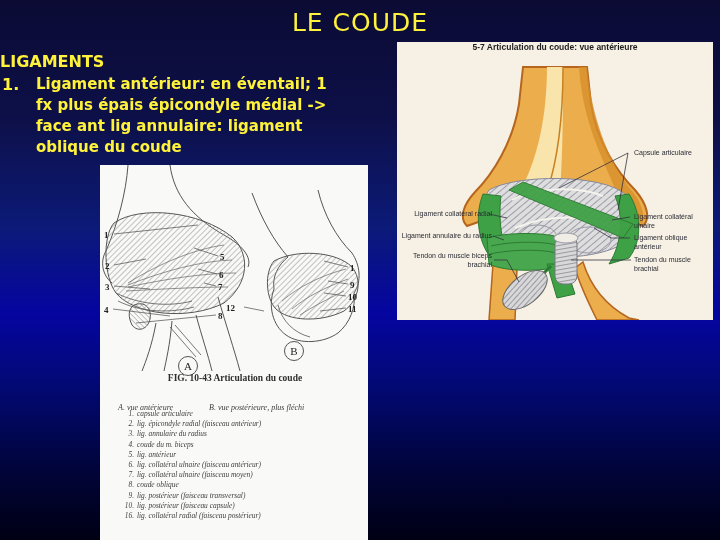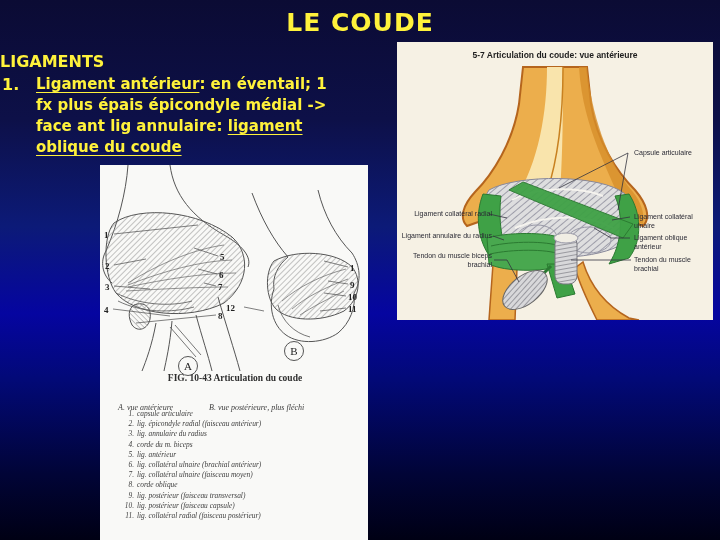--- a/index.html
+++ b/index.html
@@ -4,49 +4,49 @@
 <style>
   html,body{margin:0;padding:0;background:#222;}
   .slide{
     position:relative;width:720px;height:540px;overflow:hidden;
     background:linear-gradient(180deg,#0b0b34 0%,#0d1048 22%,#0c1a78 42%,#0505a0 58%,#020978 70%,#010436 88%,#000014 100%);
     font-family:"DejaVu Sans",sans-serif;
   }
   
   .slide-title{
     position:absolute;top:8px;left:0;width:720px;text-align:center;
-    color:#FFF23B;font-size:25px;font-weight:bold;letter-spacing:1px;
+    color:#FFF23B;font-size:25px;font-weight:normal;letter-spacing:1px;
   }
   .lig-block{position:absolute;top:36px;left:0;width:360px;color:#FFF23B;font-weight:bold;}
   .lig-heading{font-size:16px;line-height:20px;margin-top:16px;}
   .lig-item{display:flex;margin-top:2px;}
   .lig-num{width:34px;flex:0 0 34px;font-size:16px;line-height:21px;padding-left:2px;}
   .lig-text{width:312px;font-size:15px;line-height:21px;}
-  .u{text-decoration:underline;text-underline-offset:3px;}
+  .u{text-underline-offset:3px;}
   
   .fig-bw{
     position:absolute;left:100px;top:165px;width:268px;height:375px;
     background:#f9f9f7;color:#3a3a3a;
   }
   .fig-bw svg{position:absolute;left:0;top:0;}
   .bw-caption{position:absolute;top:208px;left:0;width:270px;text-align:center;
     font-family:"Liberation Serif",serif;font-weight:bold;font-size:9.5px;color:#2e2e2e;}
   .bw-subcap{position:absolute;top:238px;left:18px;width:244px;
     font-family:"Liberation Serif",serif;font-style:italic;font-size:8px;color:#3c3c3c;display:flex;gap:36px;}
   .bw-legend{position:absolute;top:244px;left:20px;width:240px;
     font-family:"Liberation Serif",serif;font-style:italic;font-size:7.4px;line-height:10.2px;color:#3c3c3c;}
   .bw-legend-row{display:flex;}
   .bw-legend-n{flex:0 0 14px;text-align:right;padding-right:3px;}
   
   .fig-color{
     position:absolute;left:397px;top:42px;width:316px;height:278px;
     background:#f6f1e4;color:#2b2b35;
   }
   .fig-color svg{position:absolute;left:0;top:0;}
-  .fc-title{position:absolute;top:8px;left:0;width:316px;text-align:center;
+  .fc-title{position:absolute;top:0;left:0;width:316px;text-align:center;
     font-size:8.5px;font-weight:bold;color:#1d1d1d;font-family:"Liberation Sans",sans-serif;}
   .fc-label{position:absolute;font-size:7px;line-height:8.5px;font-family:"Liberation Sans",sans-serif;color:#2b2b35;}
   .fc-left{text-align:right;}
   .num-text{font-family:"Liberation Serif",serif;font-weight:bold;font-size:9px;fill:#222;}
   .circ-text{font-family:"Liberation Serif",serif;font-size:11px;fill:#222;}
 </style>
 </head>
 <body>
 
 <div class="slide">
@@ -166,55 +166,55 @@
           <span>lig. épicondyle radial (faisceau antérieur)</span>
         </div>
 
         <div class="bw-legend-row">
           <span class="bw-legend-n">3.</span>
           <span>lig. annulaire du radius</span>
         </div>
 
         <div class="bw-legend-row">
           <span class="bw-legend-n">4.</span>
-          <span>corde du m. biceps</span>
+          <span>coude du m. biceps</span>
         </div>
 
         <div class="bw-legend-row">
           <span class="bw-legend-n">5.</span>
           <span>lig. antérieur</span>
         </div>
 
         <div class="bw-legend-row">
           <span class="bw-legend-n">6.</span>
-          <span>lig. collatéral ulnaire (brachial antérieur)</span>
+          <span>lig. collatéral ulnaire (faisceau antérieur)</span>
         </div>
 
         <div class="bw-legend-row">
           <span class="bw-legend-n">7.</span>
           <span>lig. collatéral ulnaire (faisceau moyen)</span>
         </div>
 
         <div class="bw-legend-row">
           <span class="bw-legend-n">8.</span>
-          <span>corde oblique</span>
+          <span>coude oblique</span>
         </div>
 
         <div class="bw-legend-row">
           <span class="bw-legend-n">9.</span>
           <span>lig. postérieur (faisceau transversal)</span>
         </div>
 
         <div class="bw-legend-row">
           <span class="bw-legend-n">10.</span>
           <span>lig. postérieur (faisceau capsule)</span>
         </div>
 
         <div class="bw-legend-row">
-          <span class="bw-legend-n">11.</span>
+          <span class="bw-legend-n">16.</span>
           <span>lig. collatéral radial (faisceau postérieur)</span>
         </div>
 
       </div>
   </div>
 
   <div class="fig-color">
     <svg width="316" height="278" viewBox="0 0 316 278">
       <defs>
         <pattern id="hatch1" width="5" height="5" patternTransform="rotate(50)" patternUnits="userSpaceOnUse">

